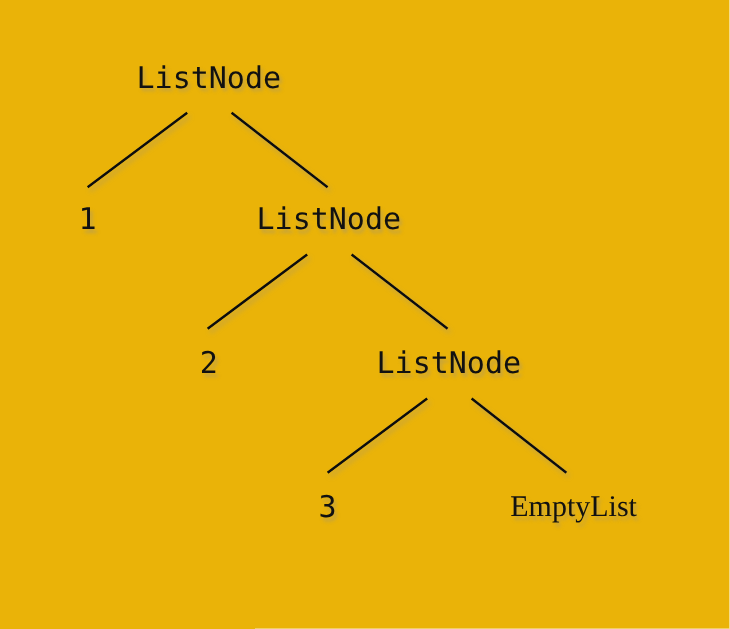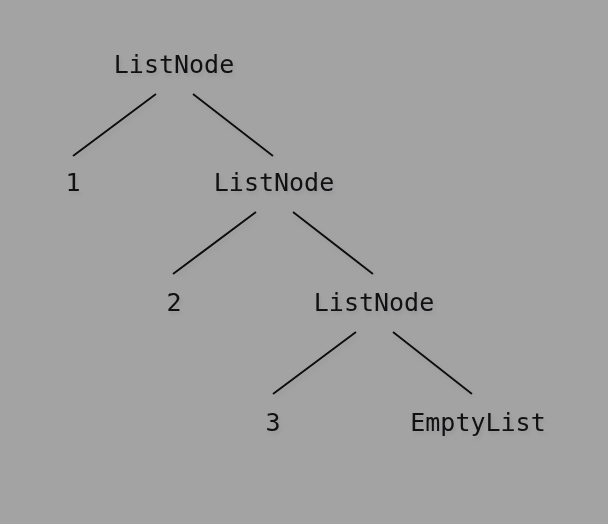--- a/index.html
+++ b/index.html
@@ -7,21 +7,21 @@
     padding: 0;
     background: #ffffff;
   }
   body {
     font-family: "DejaVu Sans Mono", "Liberation Mono", monospace;
   }
   #diagram-canvas {
     position: relative;
     width: 608px;
     height: 524px;
-    background: #a3a3a3;
+    background: #eab308;
     overflow: hidden;
   }
   #edge-layer {
     position: absolute;
     left: 0;
     top: 0;
     width: 608px;
     height: 524px;
   }
   .tree-edge {
@@ -65,16 +65,16 @@
       </g>
   </svg>
 
   <div id="labels-layer">
       <div class="node-label" style="left: 174px; top: 52px; color: rgb(17, 17, 17);">ListNode</div>
       <div class="node-label leaf-label" style="left: 73px; top: 170px; color: rgb(17, 17, 17);">1</div>
       <div class="node-label" style="left: 274px; top: 170px; color: rgb(17, 17, 17);">ListNode</div>
       <div class="node-label leaf-label" style="left: 174px; top: 290px; color: rgb(17, 17, 17);">2</div>
       <div class="node-label" style="left: 374px; top: 290px; color: rgb(17, 17, 17);">ListNode</div>
       <div class="node-label leaf-label" style="left: 273px; top: 410px; color: rgb(17, 17, 17);">3</div>
-      <div class="node-label leaf-label" style="left: 478px; top: 410px; color: rgb(17, 17, 17);">EmptyList</div>
+      <div class="node-label leaf-label" style="left: 478px; top: 410px; color: rgb(17, 17, 17); font-family: Liberation Serif, serif;">EmptyList</div>
     </div>
 
 </div>
 
 </body></html>

